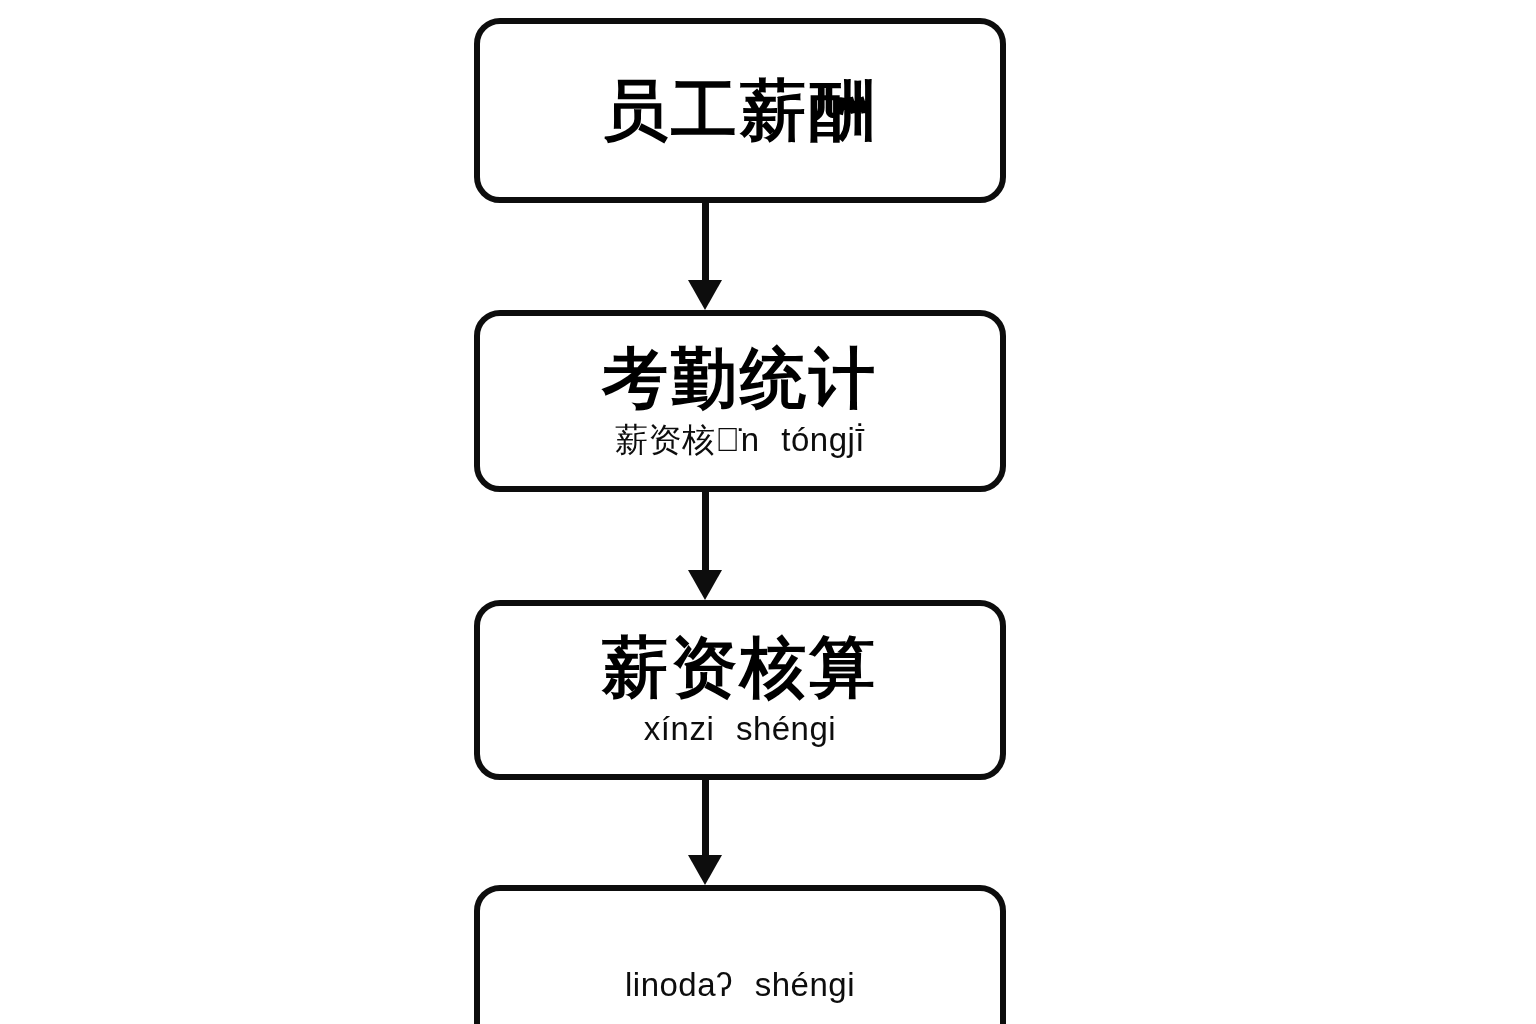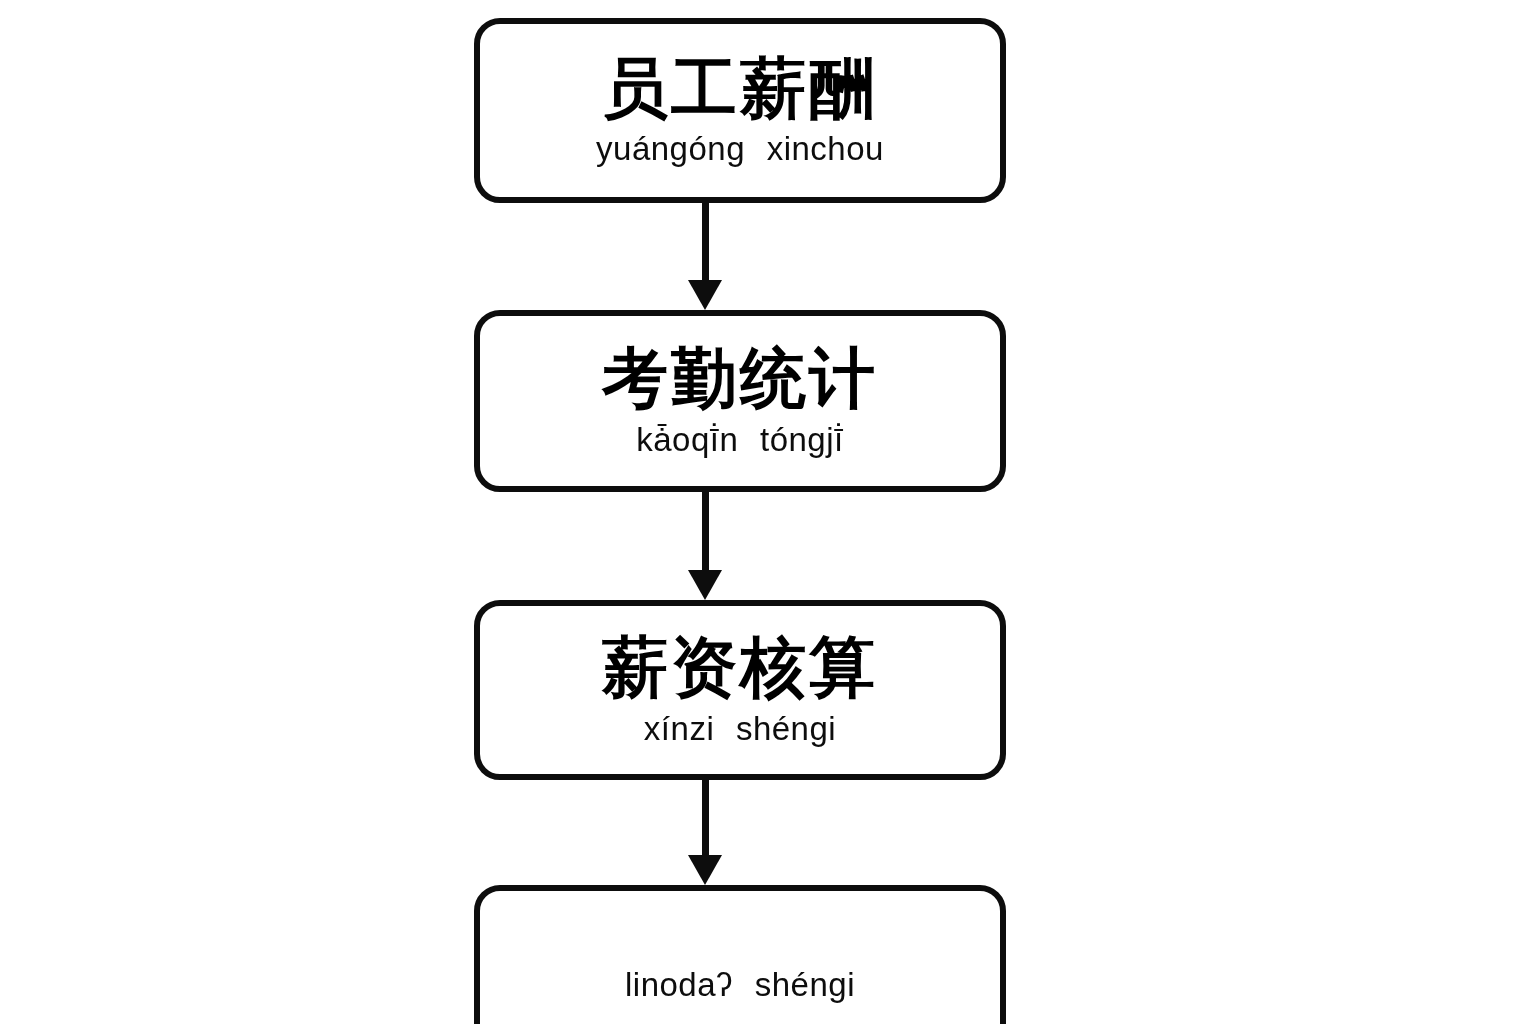--- a/index.html
+++ b/index.html
@@ -70,31 +70,30 @@
   #arrow-1 { top: 492px; } #arrow-1 .arrow-line { height: 78px; }
   #arrow-2 { top: 780px; } #arrow-2 .arrow-line { height: 75px; }
 </style>
 </head>
 <body>
 
 <div class="canvas">
 
   <div class="flow-node" id="node-0">
     <div class="node-title">员工薪酬</div>
-    <div class="node-pinyin">yuángóng xinchou</div>
   </div>
 
   <div class="arrow" id="arrow-0">
     <div class="arrow-line"></div>
     <div class="arrow-head"></div>
   </div>
 
   <div class="flow-node" id="node-1">
     <div class="node-title">考勤统计</div>
-    <div class="node-pinyin">kǡoqī̇n tóngjī̇</div>
+    <div class="node-pinyin">薪资核算̇n tóngjī̇</div>
   </div>
 
   <div class="arrow" id="arrow-1">
     <div class="arrow-line"></div>
     <div class="arrow-head"></div>
   </div>
 
   <div class="flow-node" id="node-2">
     <div class="node-title">薪资核算</div>
     <div class="node-pinyin">xínzi shéngi</div>

